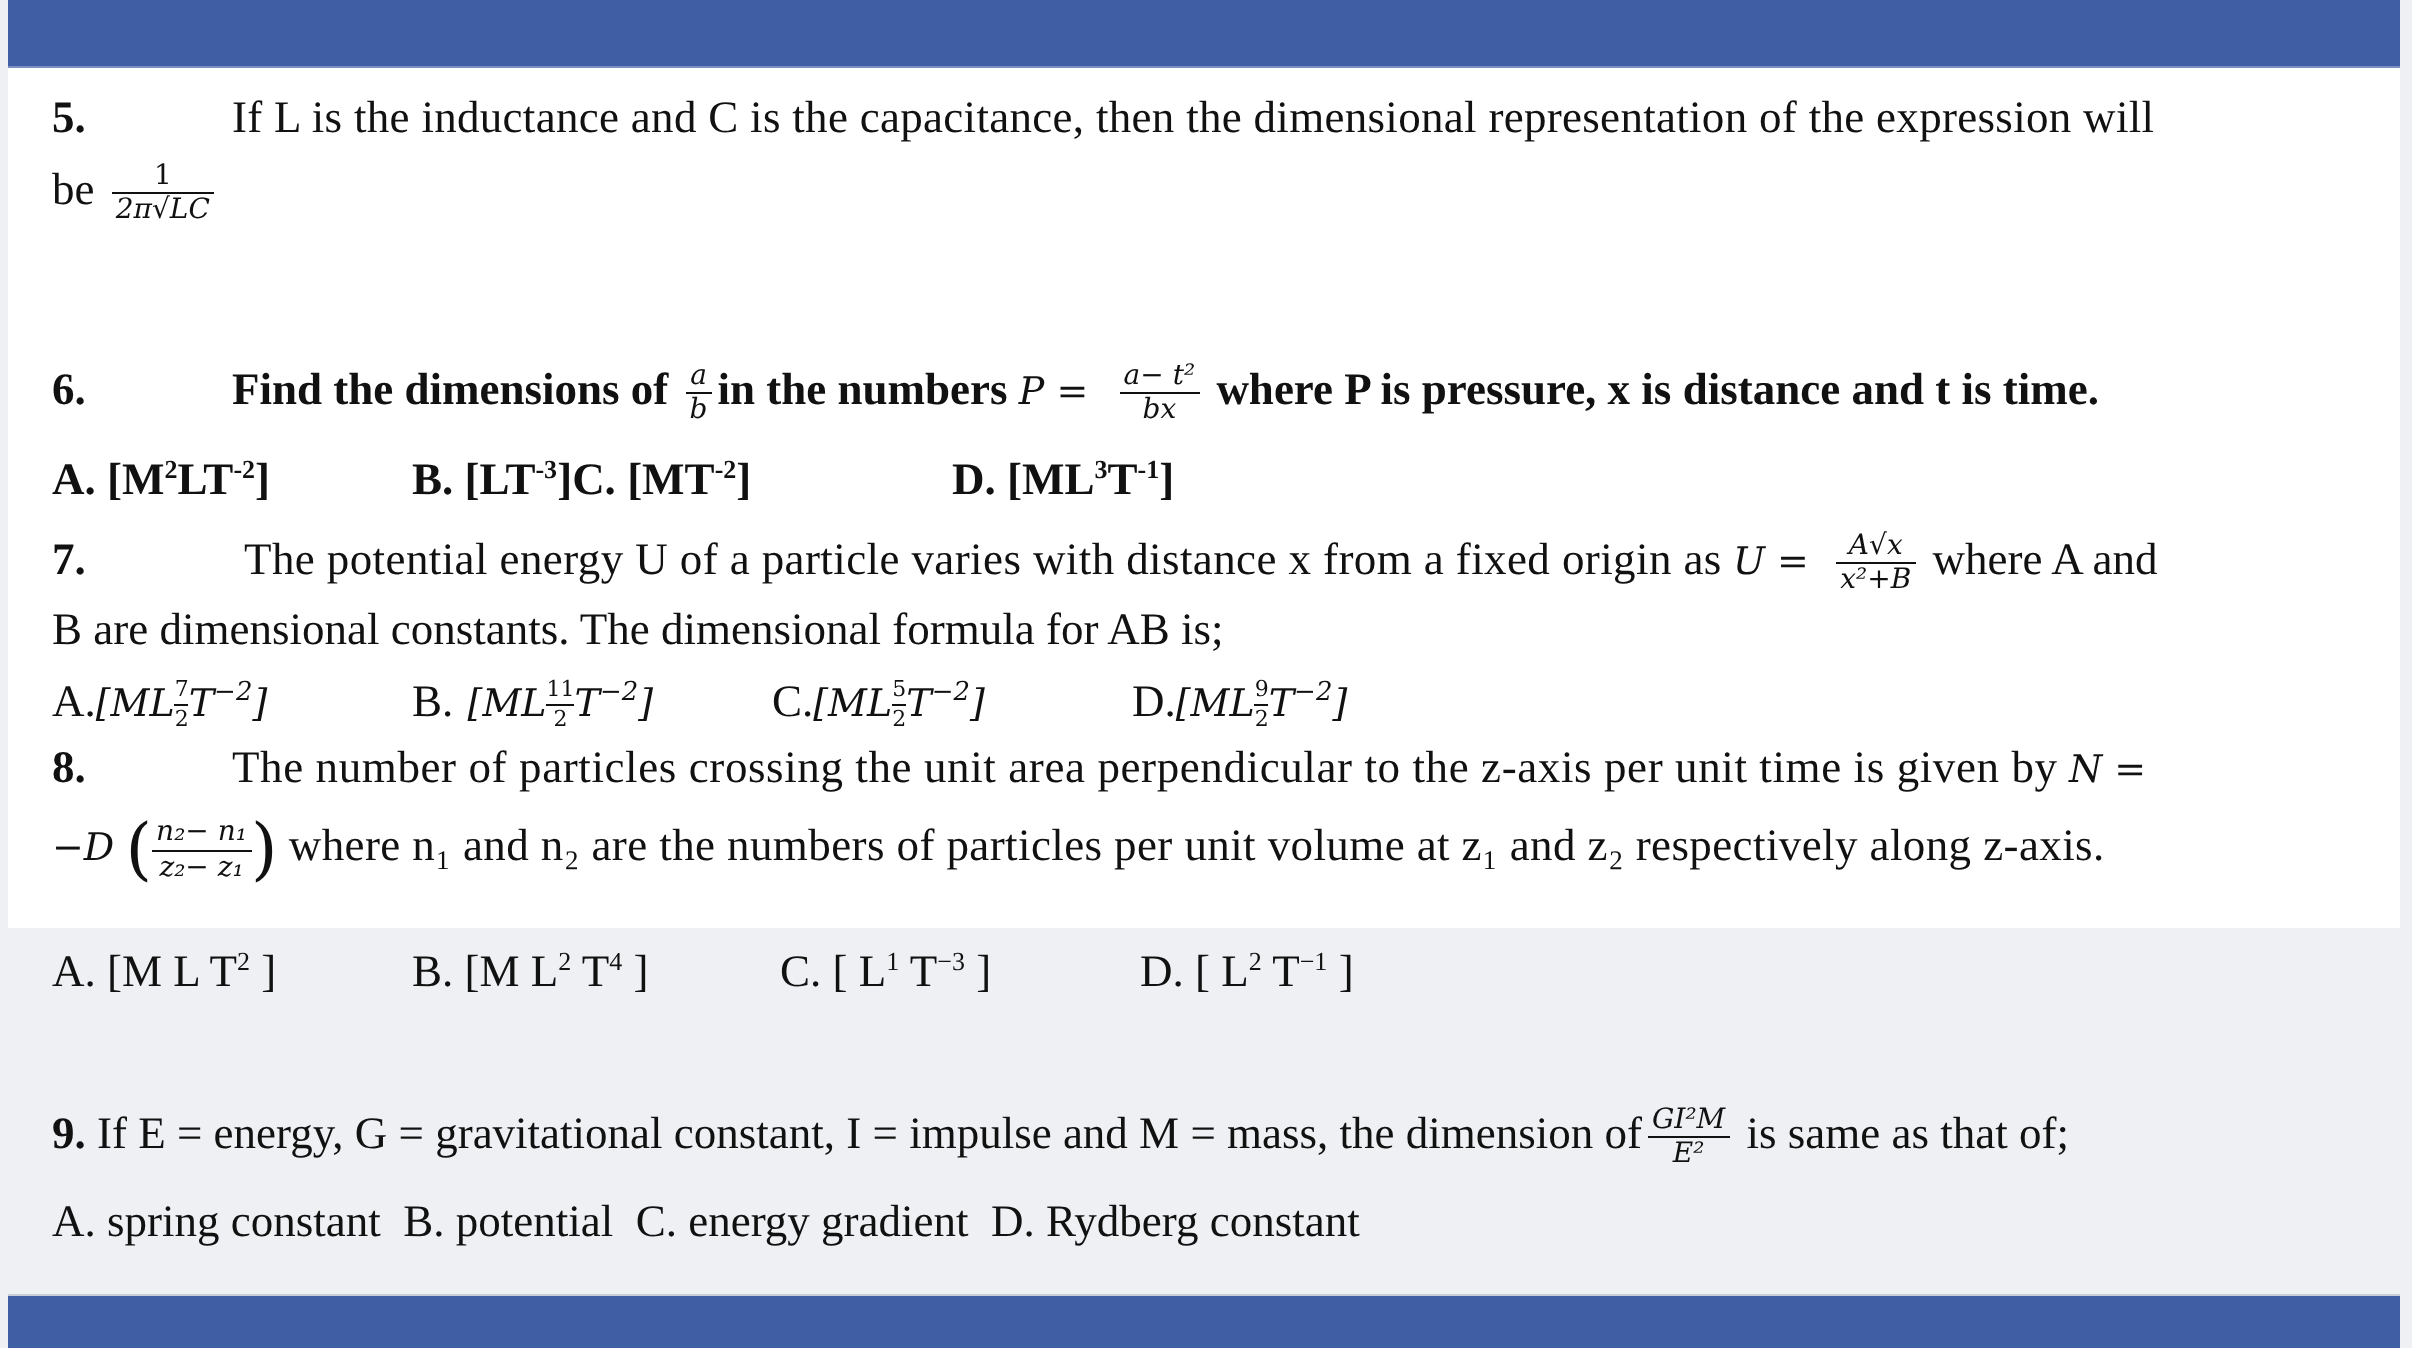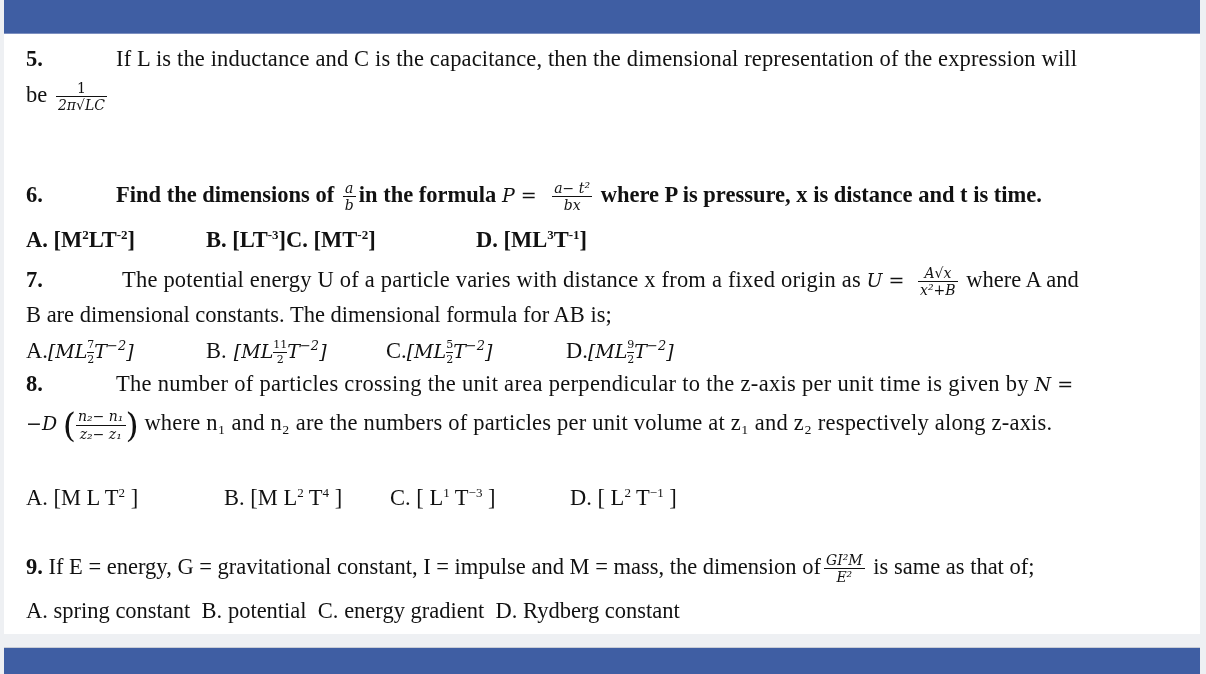--- a/index.html
+++ b/index.html
@@ -7,21 +7,21 @@
     width: 1206px; height: 674px; overflow: hidden;
     background: #eef0f3;
     font-family: "Liberation Serif", serif;
     color: #111;
     position: relative;
   }
   .band { position: absolute; left: 4px; width: 1196px; background: #3f5ea3; }
   .band.top { top: 0; height: 33px; border-bottom: 1px solid #7c8fc0; }
   .band.bottom { top: 647px; height: 27px; border-top: 1px solid #c9cdd6; }
   .sheet {
-    position: absolute; left: 4px; top: 34px; width: 1196px; height: 600px;
+    position: absolute; left: 4px; top: 34px; width: 1196px; height: 430px;
     background: #ffffff;
   }
   .line { position: absolute; left: 22px; font-size: 22.5px; white-space: nowrap; line-height: 1; }
   .b { font-weight: bold; }
   .qnum { display: inline-block; width: 90px; font-weight: bold; }
   .math { font-family: "DejaVu Serif", serif; font-style: italic; font-size: 19px; }
   .frac { display: inline-flex; flex-direction: column; align-items: center; vertical-align: middle; margin: 0 3px; }
   .frac .num, .frac .den { font-family: "DejaVu Serif", serif; font-style: italic; font-size: 14px; line-height: 1.15; padding: 0 2px; }
   .frac .bar { align-self: stretch; border-top: 1.2px solid #111; }
   .opt { display: inline-block; }
@@ -48,21 +48,21 @@
       <span class="den">2π√LC</span>
     </span>
   </div>
 
   <div class="line b" style="top:146px;">
     <span class="qnum">6.</span><span>Find the dimensions of</span>
     <span class="frac" style="font-weight:normal;">
       <span class="num">a</span>
         <span class="bar"></span>
         <span class="den">b</span>
-    </span><span>in the formula</span>
+    </span><span>in the numbers</span>
     <span class="math" style="font-weight:normal;">P =</span>
     <span class="frac" style="font-weight:normal; margin-left:10px;">
       <span class="num">a− t²</span>
         <span class="bar"></span>
         <span class="den">bx</span>
     </span>
     <span>where P is pressure, x is distance and t is time.</span>
   </div>
   <div class="line b" style="top:194px;">
     <span class="opt"><span>A.</span> [M<sup>2</sup>LT<sup>-2</sup>]</span>
@@ -110,23 +110,23 @@
   </div>
   <div class="line" style="top:374px;">
     <span class="math">−D</span>
     <span class="paren">(</span><span class="frac" style="margin:0;">
       <span class="num">n₂− n₁</span>
         <span class="bar"></span>
         <span class="den">z₂− z₁</span>
     </span><span class="paren">)</span>
     <span style="letter-spacing:0.2px;">where n₁ and n₂ are the numbers of particles per unit volume at z₁ and z₂ respectively along z-axis.</span>
   </div>
-  <div class="line" style="top:452px;">
+  <div class="line" style="top:440px;">
     <span class="opt"><span>A.</span> [M L T<sup>2</sup> ]</span>
-    <span class="opt" style="position:absolute; left:180px;margin-left:18px;"><span>B.</span> [M L<sup>2</sup> T<sup>4</sup> ]</span>
+    <span class="opt" style="position:absolute; left:180px;"><span>B.</span> [M L<sup>2</sup> T<sup>4</sup> ]</span>
     <span class="opt" style="position:absolute; left:364px;"><span>C.</span> [ L<sup>1</sup> T<sup>−3</sup> ]</span>
     <span class="opt" style="position:absolute; left:544px;"><span>D.</span> [ L<sup>2</sup> T<sup>−1</sup> ]</span>
   </div>
 
   <div class="line" style="top:518px;">
     <span class="b">9.</span>
     <span>If E = energy, G = gravitational constant, I = impulse and M = mass, the dimension of</span><span class="frac">
       <span class="num">GI²M</span>
         <span class="bar"></span>
         <span class="den">E²</span>

